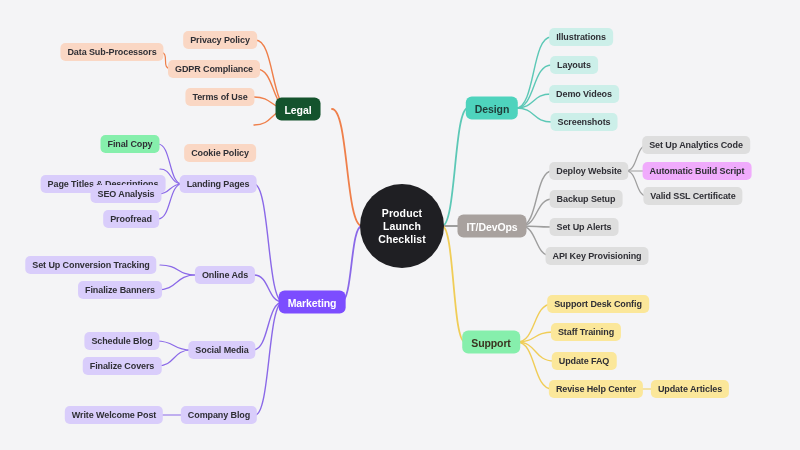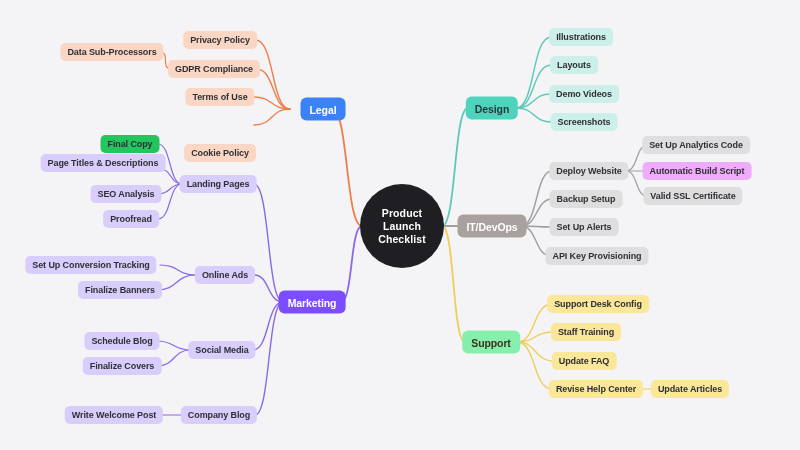--- a/index.html
+++ b/index.html
@@ -103,30 +103,30 @@
       <path d="M 517 342 C 537.35 342, 533.65 361, 554 361" fill="none" stroke="#f0cd57" stroke-width="1.4" stroke-linecap="round"></path>
       <path d="M 517 342 C 536.25 342, 532.75 389, 552 389" fill="none" stroke="#f0cd57" stroke-width="1.4" stroke-linecap="round"></path>
       <path d="M 640 389 C 652 389, 642 389, 654 389" fill="none" stroke="#f0cd57" stroke-width="1.2" stroke-linecap="round"></path>
     </svg>
   <div id="nodes">
       <div class="node root" style="left: 402px; top: 226px; width: 84px; height: 84px; background: rgb(31, 31, 35); color: rgb(255, 255, 255);">
         <span class="rootline">Product</span>
         <span class="rootline">Launch</span>
         <span class="rootline">Checklist</span>
       </div>
-      <div class="node branch" style="left: 323px; top: 109px; background: #3b82f6; color: rgb(255, 255, 255);">Legal</div>
+      <div class="node branch" style="left: 298px; top: 109px; background: #14532d; color: rgb(255, 255, 255);">Legal</div>
       <div class="node leaf" style="left: 220px; top: 40px; background: rgb(250, 215, 196); color: rgb(47, 47, 53);">Privacy Policy</div>
       <div class="node leaf" style="left: 214px; top: 69px; background: rgb(250, 215, 196); color: rgb(47, 47, 53);">GDPR Compliance</div>
       <div class="node leaf" style="left: 112px; top: 52px; background: rgb(250, 215, 196); color: rgb(47, 47, 53);">Data Sub-Processors</div>
       <div class="node leaf" style="left: 220px; top: 97px; background: rgb(250, 215, 196); color: rgb(47, 47, 53);">Terms of Use</div>
       <div class="node leaf" style="left: 220px; top: 125px; background: rgb(250, 215, 196); color: rgb(47, 47, 53); margin-top: 28px;">Cookie Policy</div>
       <div class="node branch" style="left: 312px; top: 302px; background: rgb(124, 77, 255); color: rgb(255, 255, 255);">Marketing</div>
       <div class="node leaf" style="left: 218px; top: 184px; background: rgb(217, 205, 251); color: rgb(47, 47, 53);">Landing Pages</div>
-      <div class="node leaf" style="left: 130px; top: 144px; background: #22c55e; color: rgb(47, 47, 53);">Final Copy</div>
-      <div class="node leaf" style="left: 103px; top: 163px; background: rgb(217, 205, 251); color: rgb(47, 47, 53);">Page Titles &amp; Descriptions</div>
+      <div class="node leaf" style="left: 130px; top: 144px; background: #86efac; color: rgb(47, 47, 53);">Final Copy</div>
+      <div class="node leaf" style="left: 103px; top: 184px; background: rgb(217, 205, 251); color: rgb(47, 47, 53);">Page Titles &amp; Descriptions</div>
       <div class="node leaf" style="left: 126px; top: 194px; background: rgb(217, 205, 251); color: rgb(47, 47, 53);">SEO Analysis</div>
       <div class="node leaf" style="left: 131px; top: 219px; background: rgb(217, 205, 251); color: rgb(47, 47, 53);">Proofread</div>
       <div class="node leaf" style="left: 225px; top: 275px; background: rgb(217, 205, 251); color: rgb(47, 47, 53);">Online Ads</div>
       <div class="node leaf" style="left: 91px; top: 265px; background: rgb(217, 205, 251); color: rgb(47, 47, 53);">Set Up Conversion Tracking</div>
       <div class="node leaf" style="left: 120px; top: 290px; background: rgb(217, 205, 251); color: rgb(47, 47, 53);">Finalize Banners</div>
       <div class="node leaf" style="left: 222px; top: 350px; background: rgb(217, 205, 251); color: rgb(47, 47, 53);">Social Media</div>
       <div class="node leaf" style="left: 122px; top: 341px; background: rgb(217, 205, 251); color: rgb(47, 47, 53);">Schedule Blog</div>
       <div class="node leaf" style="left: 122px; top: 366px; background: rgb(217, 205, 251); color: rgb(47, 47, 53);">Finalize Covers</div>
       <div class="node leaf" style="left: 219px; top: 415px; background: rgb(217, 205, 251); color: rgb(47, 47, 53);">Company Blog</div>
       <div class="node leaf" style="left: 114px; top: 415px; background: rgb(217, 205, 251); color: rgb(47, 47, 53);">Write Welcome Post</div>

